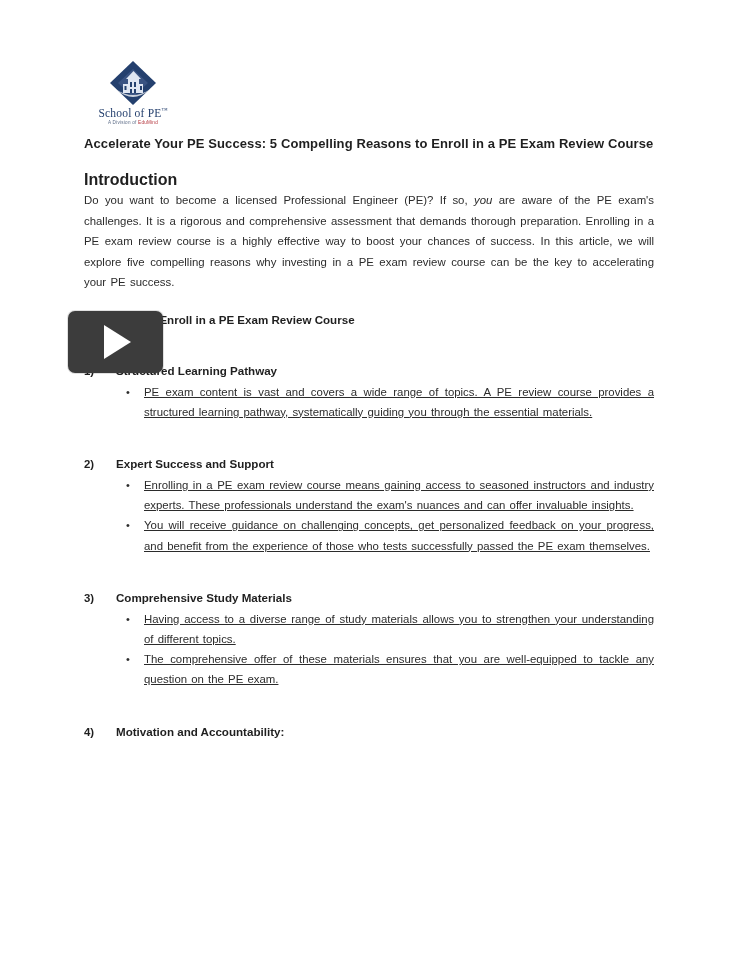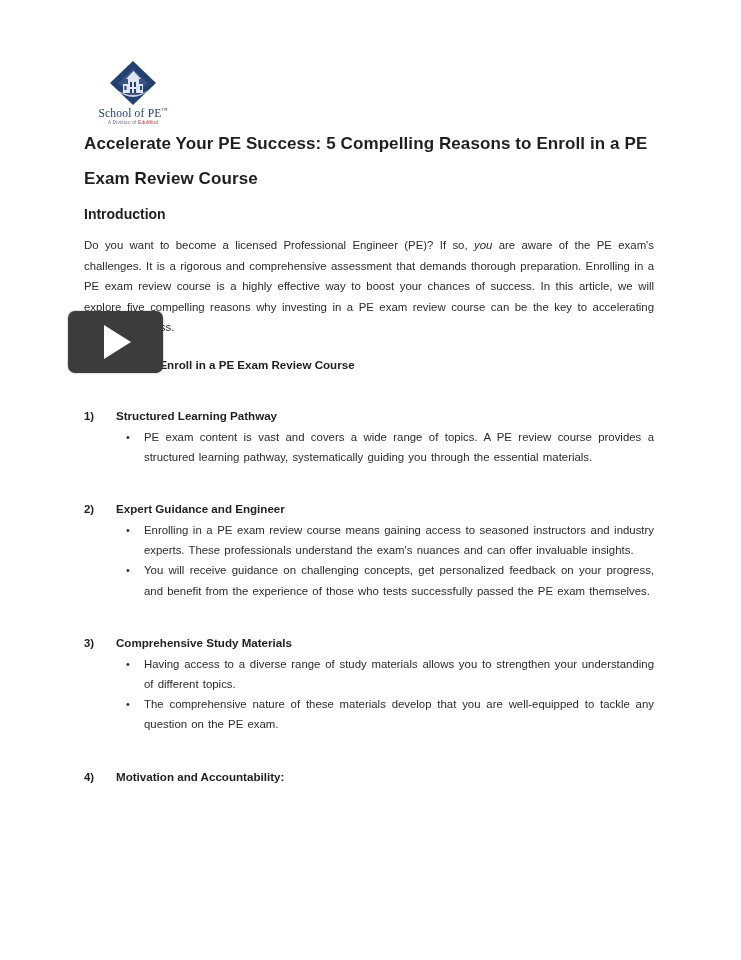--- a/index.html
+++ b/index.html
@@ -58,33 +58,33 @@
 
   
   .doc {
     position: absolute;
     left: 84px;
     top: 126px;
     width: 570px;
   }
 
   h1.doc-title {
-    font-size: 17px;
+    font-size: 13px;
     font-weight: bold;
     color: #1f1f1f;
     line-height: 35px;
     margin: 0 0 10px 0;
     letter-spacing: .1px;
   }
 
   .sec-head {
-    font-size: 14px;
-    font-weight: bold;
-    color: #1f1f1f;
-    margin: 0 0 12px 0;
+    font-size: 16px;
+    font-weight: bold;
+    color: #1f1f1f;
+    margin: 0 0 2px 0;
     line-height: 17px;
   }
 
   p.para {
     font-size: 11.4px;
     line-height: 20.5px;
     margin: 0;
     text-align: justify;
     color: #2b2b2b;
     word-spacing: 1.2px;
@@ -124,20 +124,21 @@
     color: #1f1f1f;
     line-height: 20px;
     display: block;
     margin-top: 32px;
   }
 
   ul.bullets {
     list-style: none;
     margin: 1px 0 6px 0;
     padding: 0;
+    text-decoration: underline;
   }
   ul.bullets > li {
     position: relative;
     padding-left: 28px;
     font-size: 11.4px;
     line-height: 20.2px;
     color: #2b2b2b;
     margin-bottom: 0px;
     text-align: justify;
     word-spacing: 1px;
@@ -223,33 +224,33 @@
       <li>
         <span class="num">1)</span>
         <span class="item-title">Structured Learning Pathway</span>
         <ul class="bullets">
           <li>PE exam content is vast and covers a wide range of topics. A PE review course provides a structured learning pathway, systematically guiding you through the essential materials.</li>
         </ul>
       </li>
 
       <li>
         <span class="num">2)</span>
-        <span class="item-title">Expert Guidance and Engineer</span>
+        <span class="item-title">Expert Success and Support</span>
         <ul class="bullets">
           <li>Enrolling in a PE exam review course means gaining access to seasoned instructors and industry experts. These professionals understand the exam's nuances and can offer invaluable insights.</li>
           <li>You will receive guidance on challenging concepts, get personalized feedback on your progress, and benefit from the experience of those who tests successfully passed the PE exam themselves.</li>
         </ul>
       </li>
 
       <li>
         <span class="num">3)</span>
         <span class="item-title">Comprehensive Study Materials</span>
         <ul class="bullets">
           <li>Having access to a diverse range of study materials allows you to strengthen your understanding of different topics.</li>
-          <li>The comprehensive nature of these materials develop that you are well-equipped to tackle any question on the PE exam.</li>
+          <li>The comprehensive offer of these materials ensures that you are well-equipped to tackle any question on the PE exam.</li>
         </ul>
       </li>
 
       <li>
         <span class="num">4)</span>
         <span class="item-title">Motivation and Accountability:</span>
       </li>
 
     </ol>
   </div>

